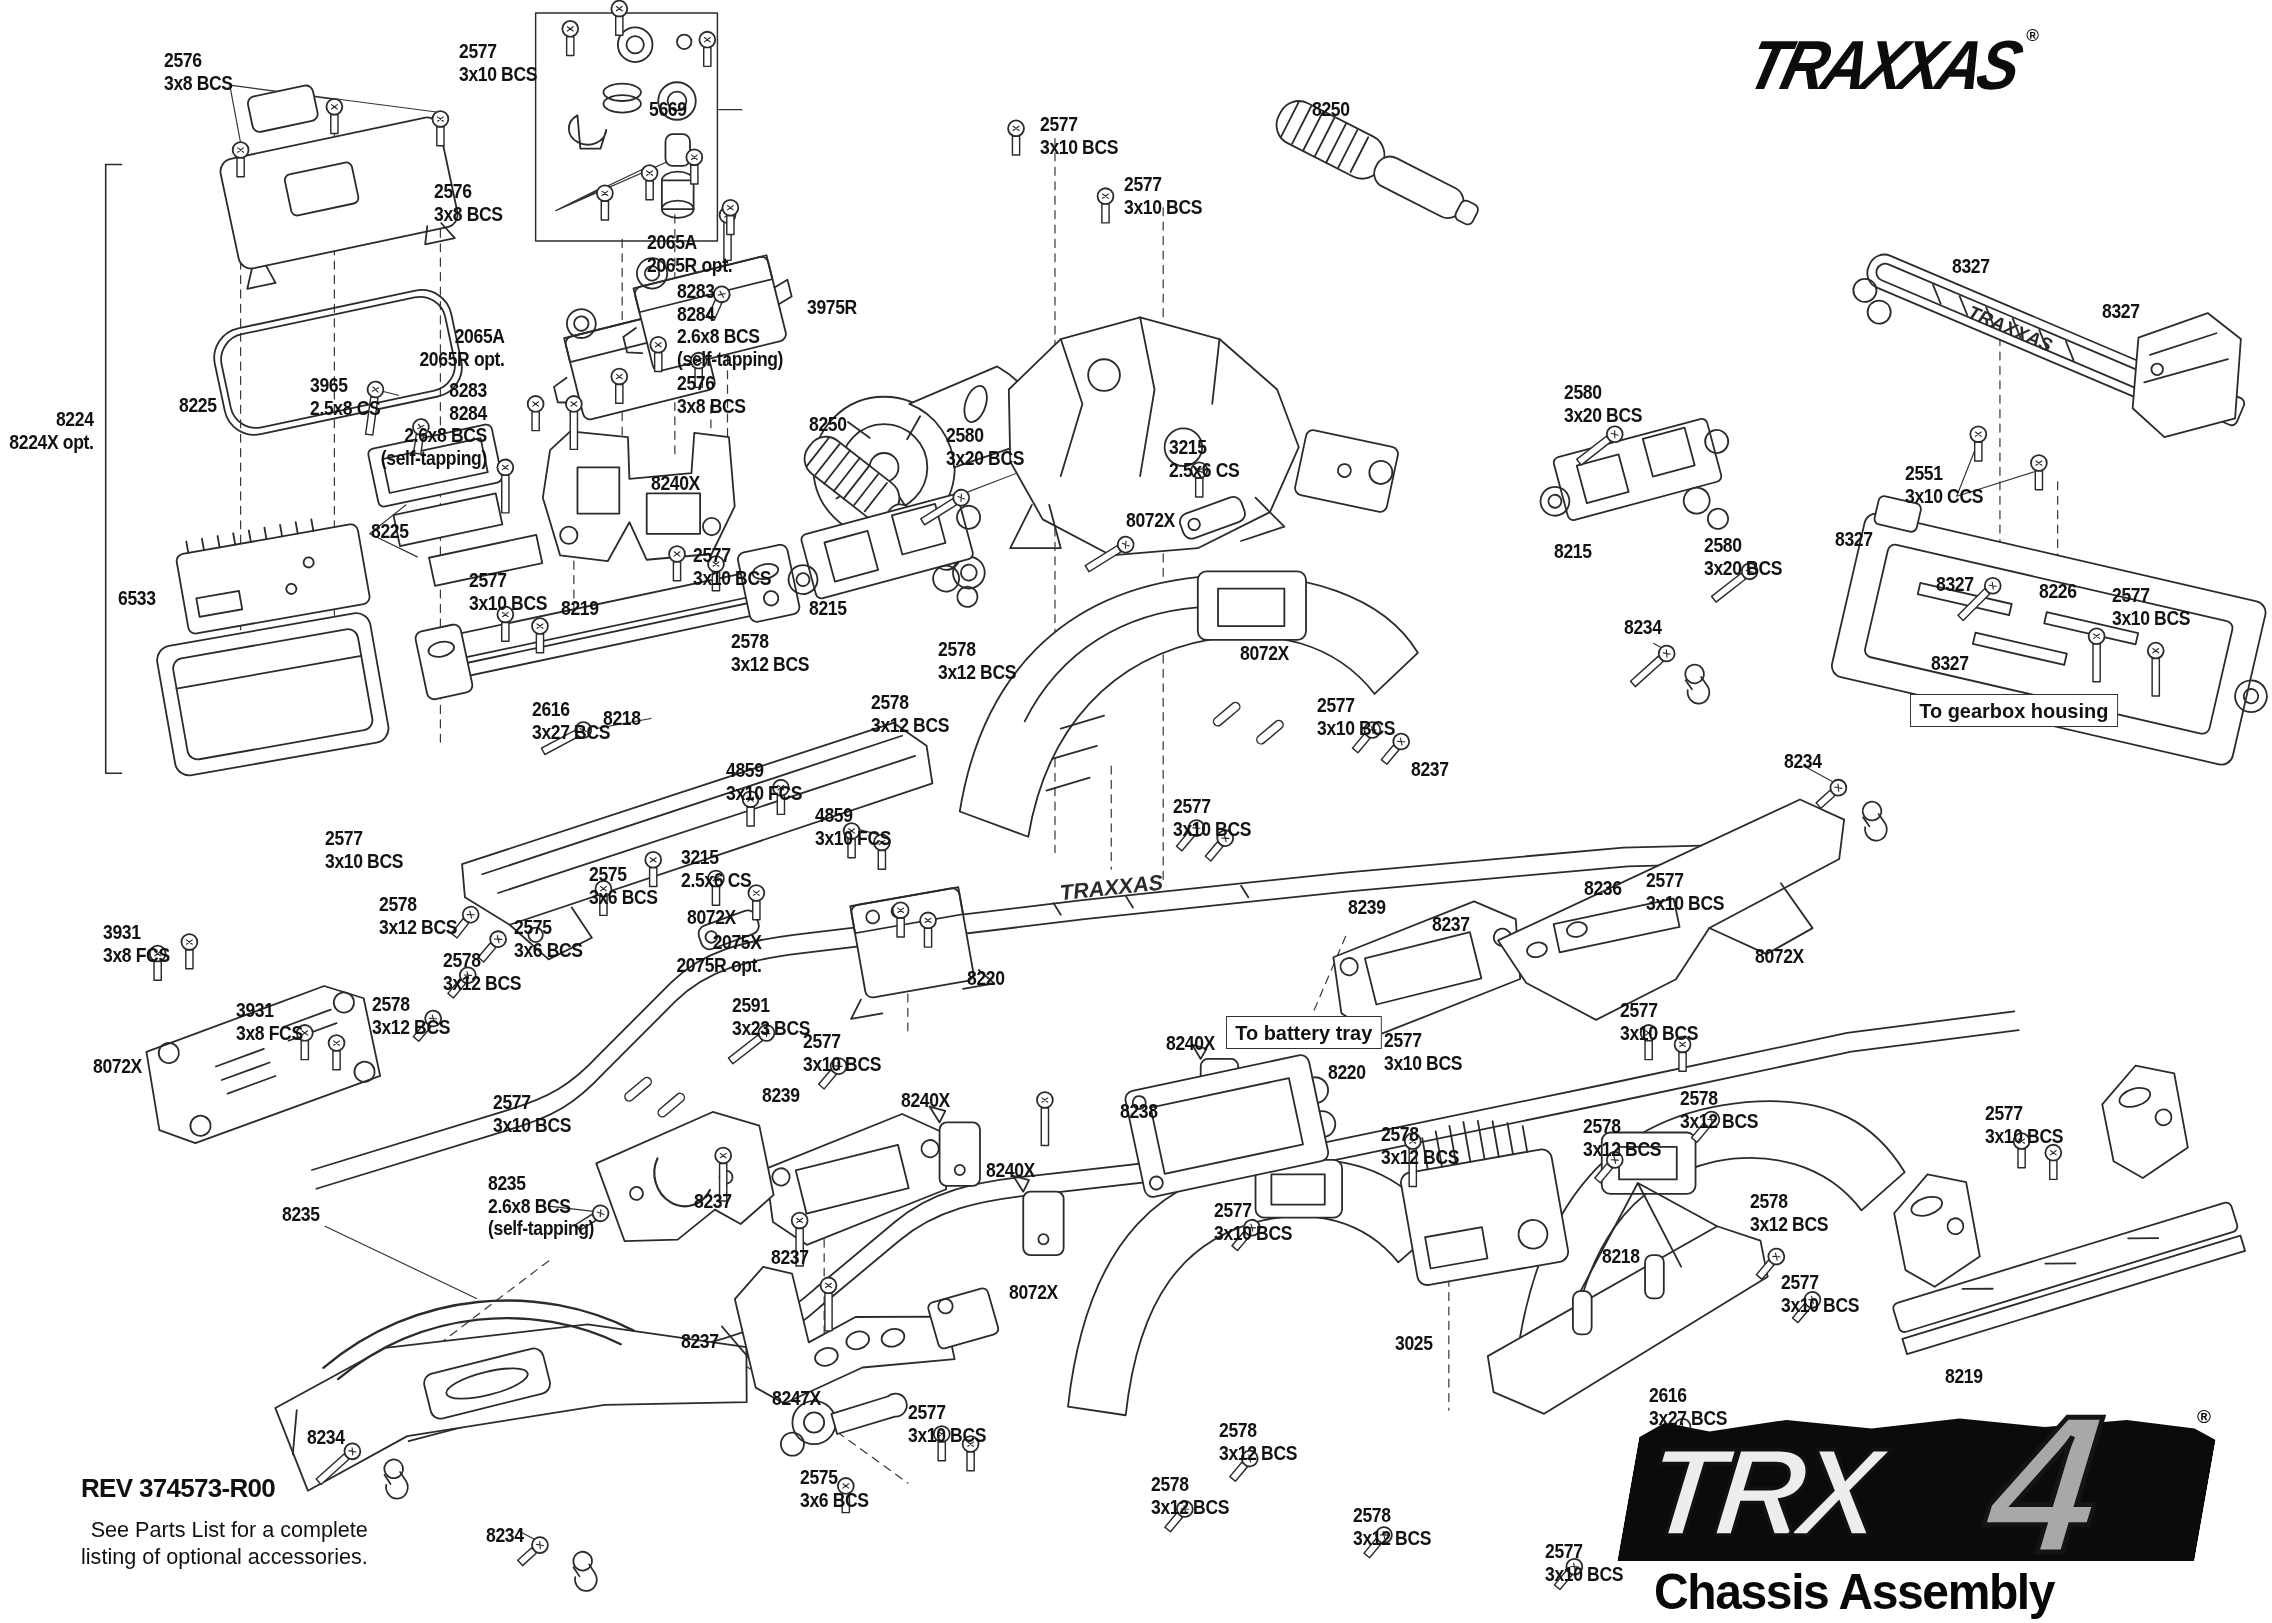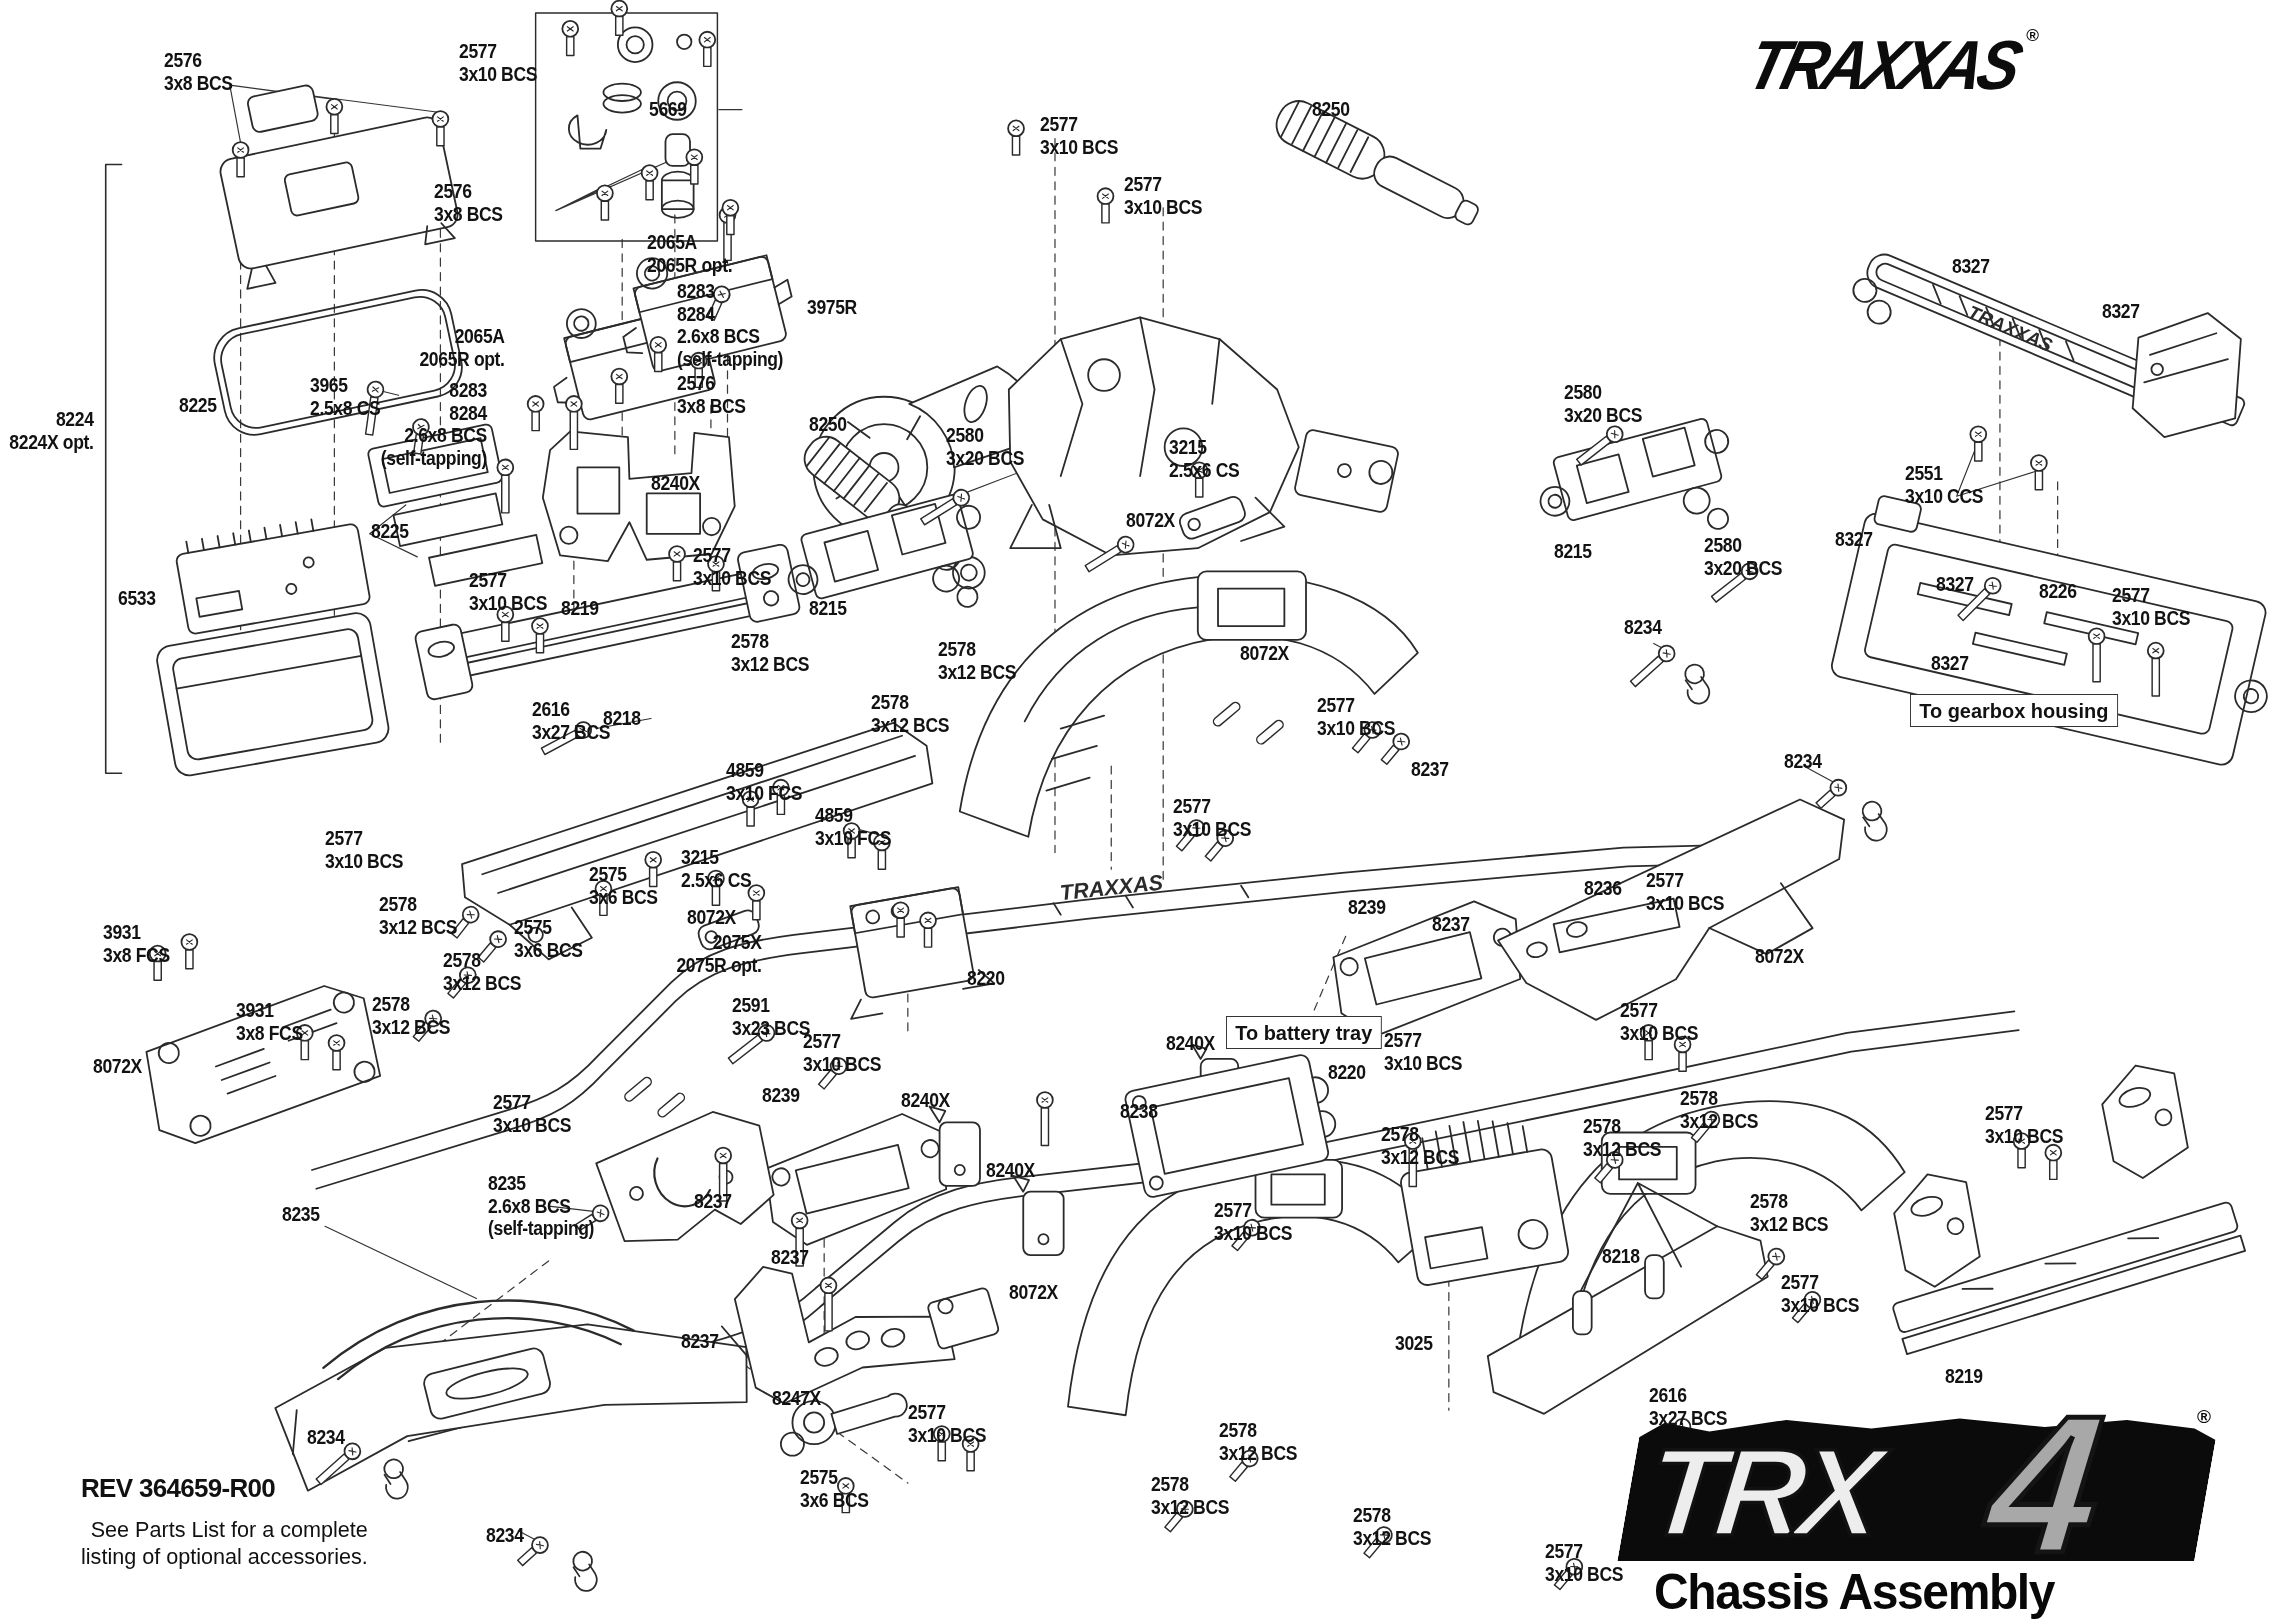--- a/index.html
+++ b/index.html
@@ -521,21 +521,21 @@
   </div>
 
   <div class="trx4">
     <div class="trx4-banner"></div>
     <span class="trx">TRX</span>
     <span class="four">4</span>
     <span class="trx4-reg">®</span>
     <div class="subtitle">Chassis Assembly</div>
   </div>
 
-  <div class="rev">REV 364659-R00</div>
+  <div class="rev">REV 374573-R00</div>
   <div class="parts-note">See Parts List for a complete
 listing of optional accessories.</div>
 
   <div id="labels-layer">
       <div class="part-label" style="left: 164px; top: 49px;">2576
 3x8 BCS</div>
       <div class="part-label" style="left: 459px; top: 40px;">2577
 3x10 BCS</div>
       <div class="part-label" style="left: 649px; top: 98px;">5669</div>
       <div class="part-label" style="left: 434px; top: 180px;">2576

